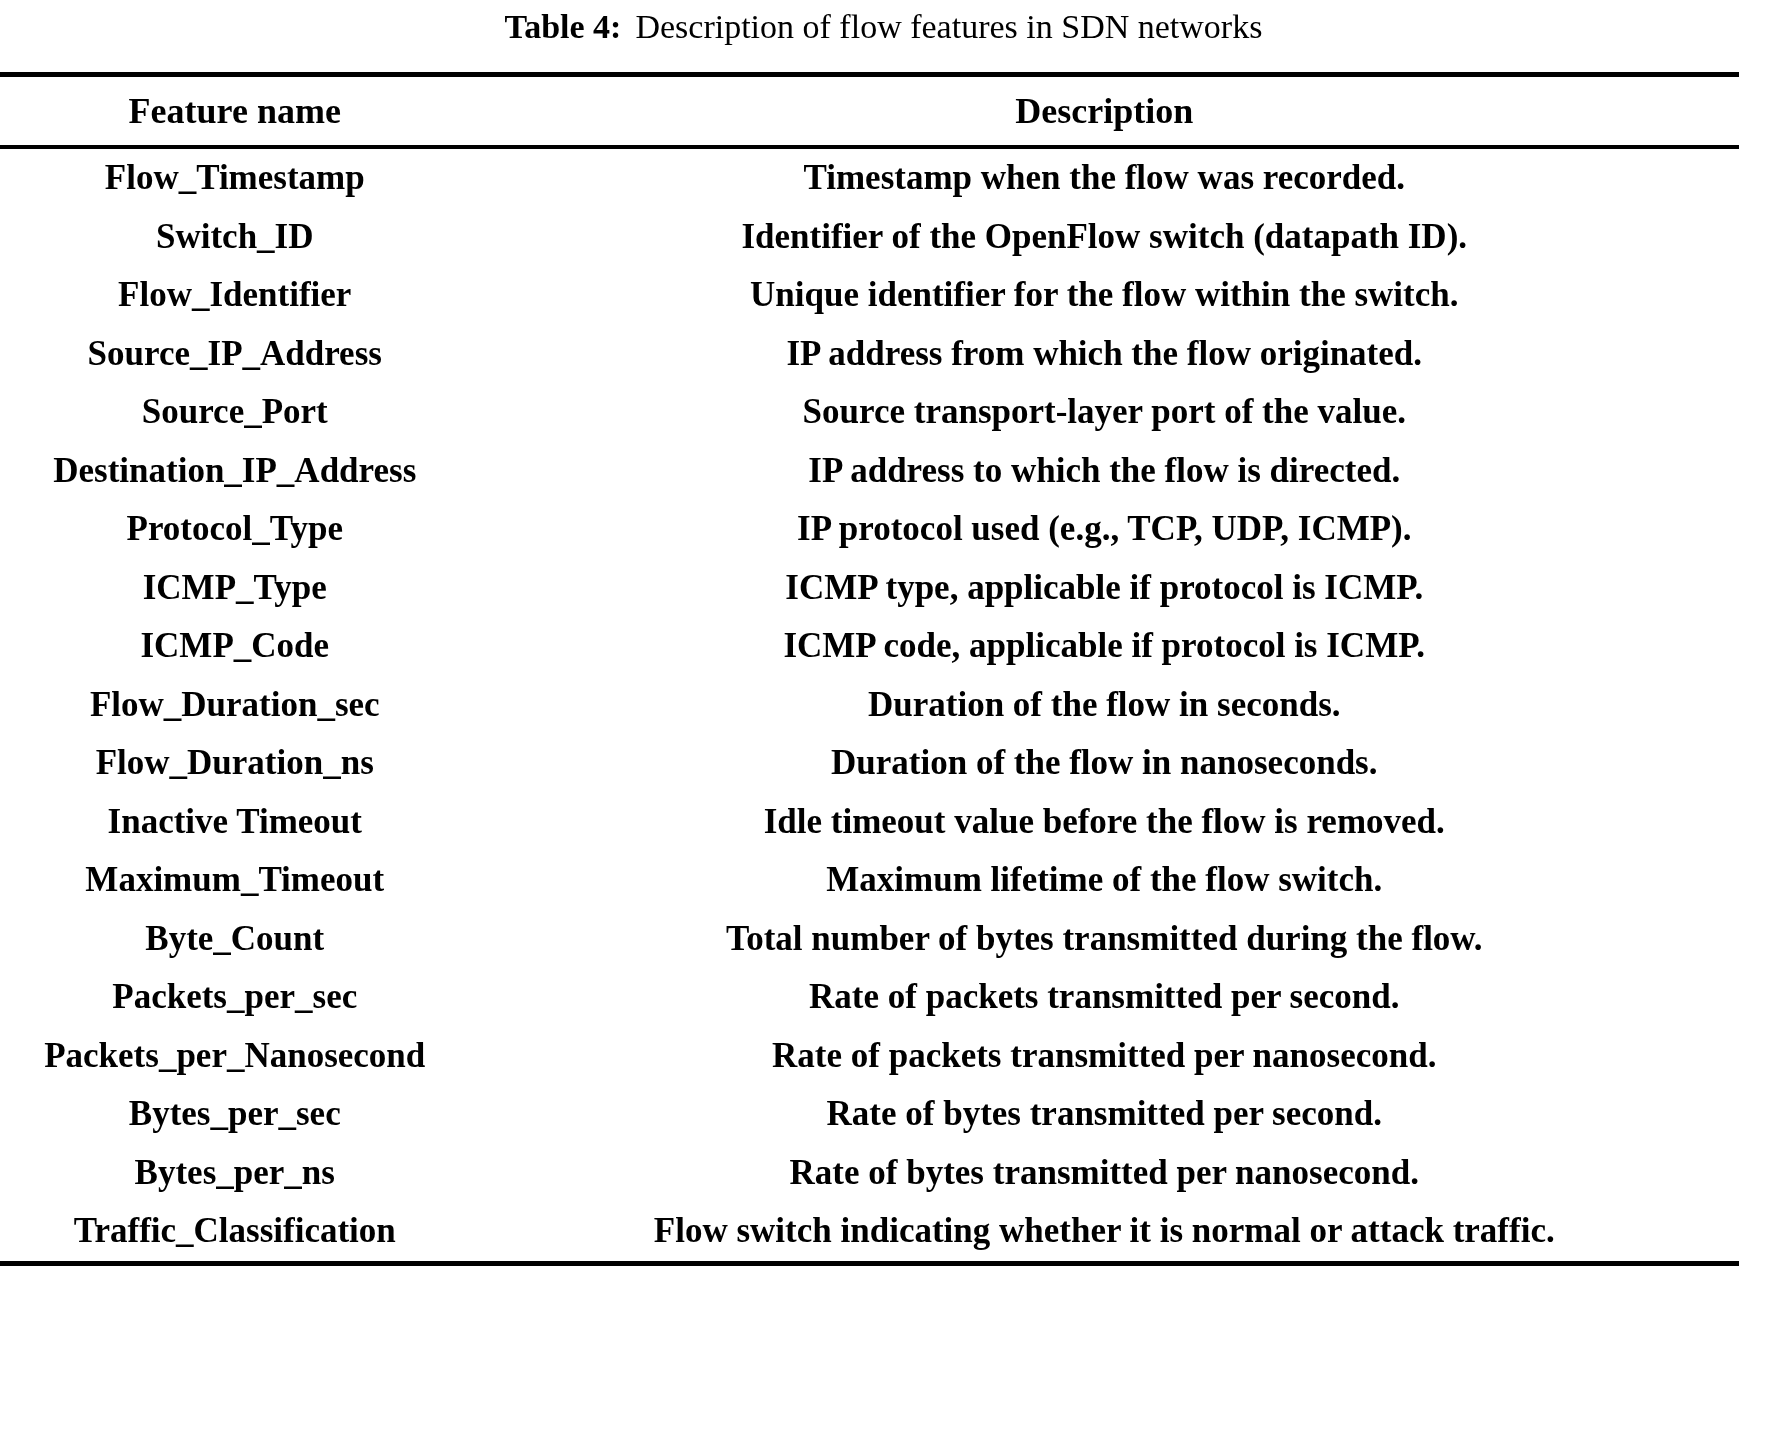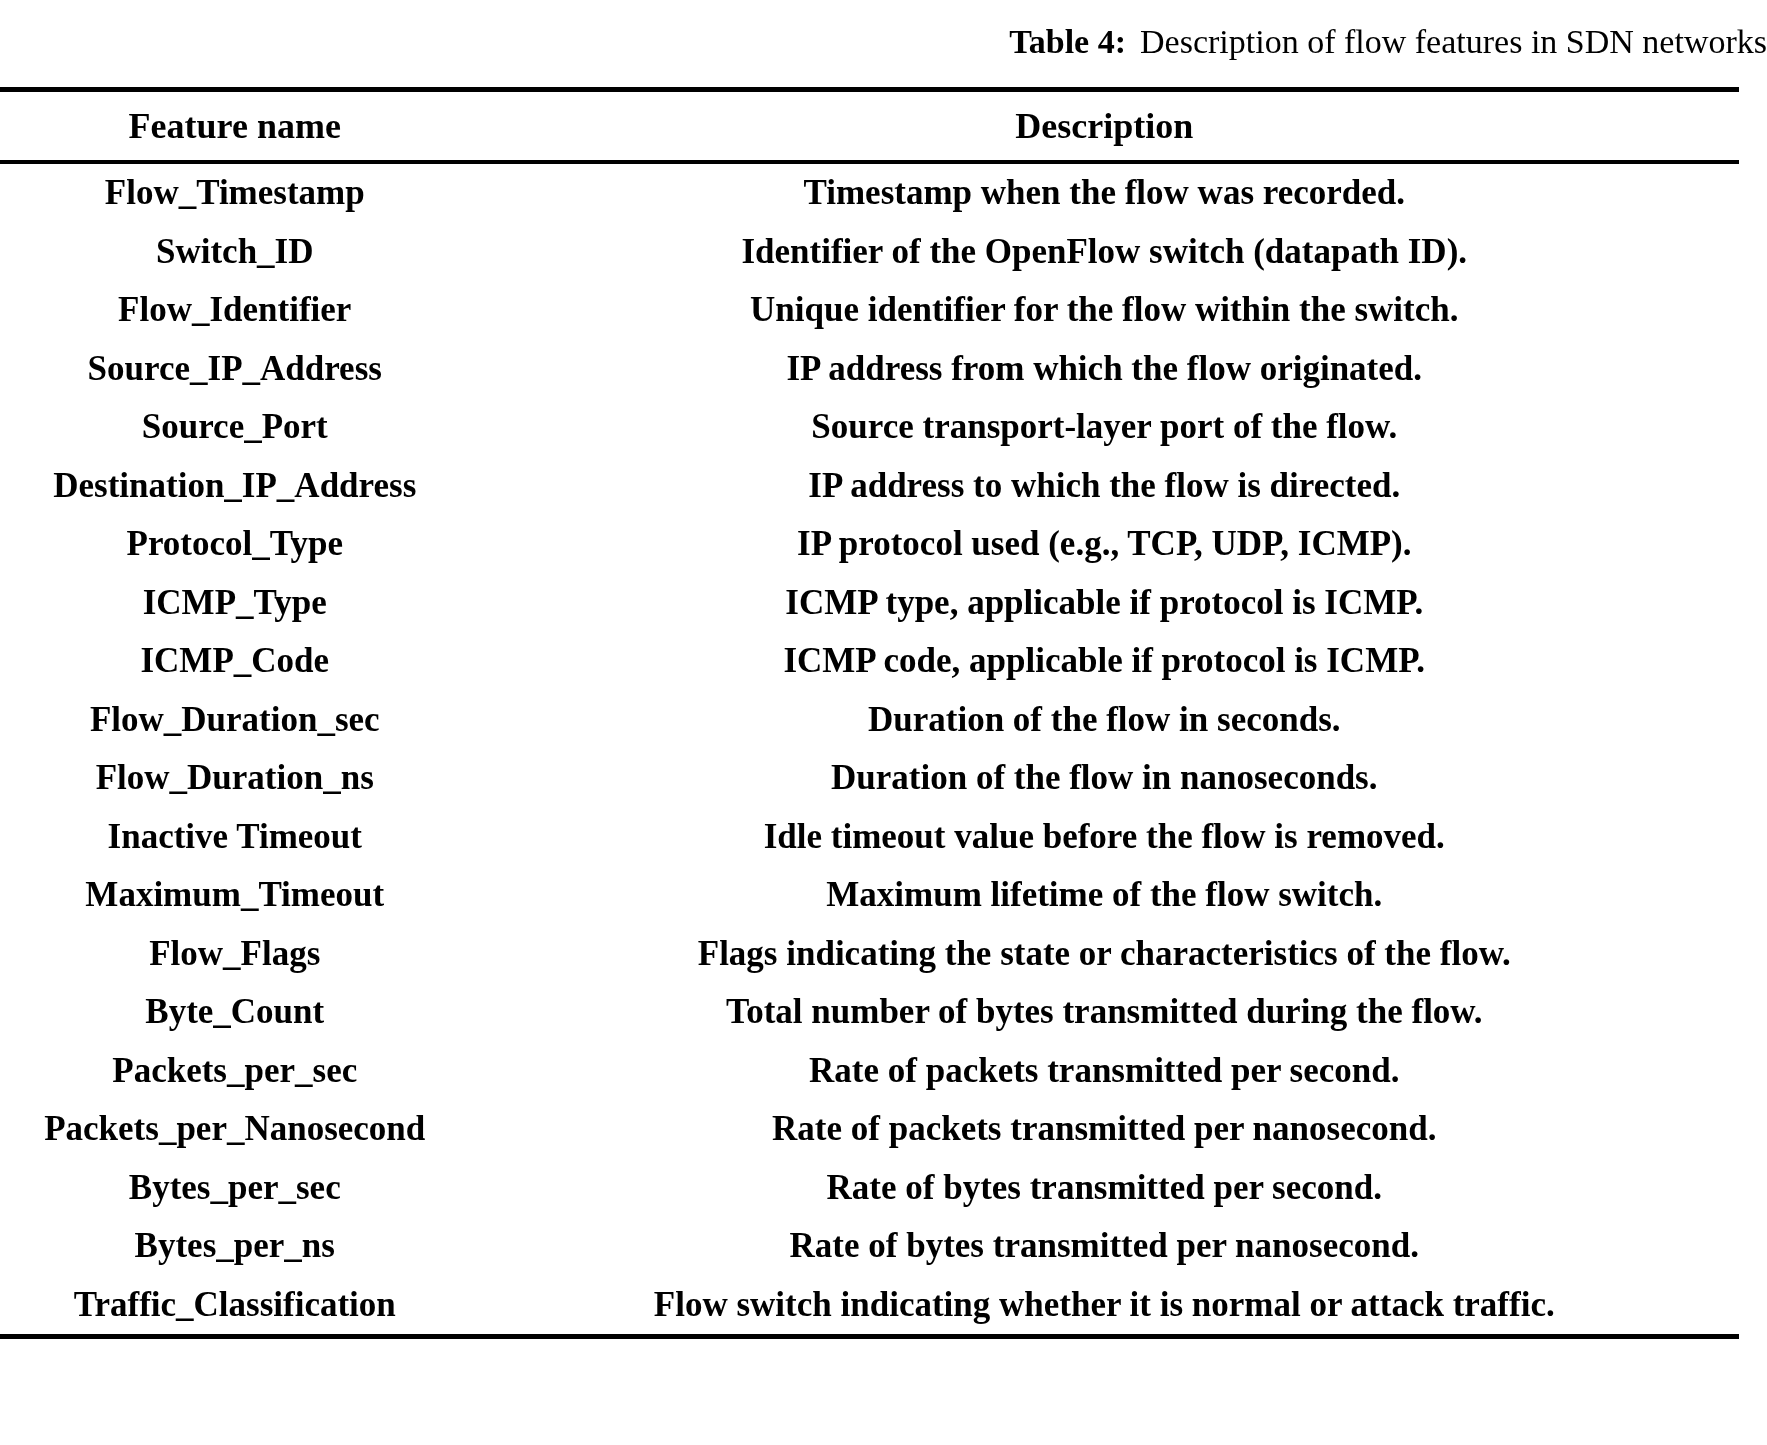--- a/index.html
+++ b/index.html
@@ -8,22 +8,22 @@
   }
   body {
     width: 1767px;
     height: 1445px;
     background: #ffffff;
     color: #000000;
     font-family: "Liberation Serif", "DejaVu Serif", serif;
     overflow: hidden;
   }
   .caption {
-    text-align: right;
-    padding-top: 21px;
+    text-align: center;
+    padding-top: 6px;
     font-size: 34px;
     line-height: 42px;
     white-space: nowrap;
   }
   .caption-label {
     font-weight: bold;
     margin-right: 14px;
   }
   table.flow-table {
     width: 1739px;
@@ -86,21 +86,21 @@
         <tr>
           <td>Flow_Identifier</td>
           <td>Unique identifier for the flow within the switch.</td>
         </tr>
         <tr>
           <td>Source_IP_Address</td>
           <td>IP address from which the flow originated.</td>
         </tr>
         <tr>
           <td>Source_Port</td>
-          <td>Source transport-layer port of the flow.</td>
+          <td>Source transport-layer port of the value.</td>
         </tr>
         <tr>
           <td>Destination_IP_Address</td>
           <td>IP address to which the flow is directed.</td>
         </tr>
         <tr>
           <td>Protocol_Type</td>
           <td>IP protocol used (e.g., TCP, UDP, ICMP).</td>
         </tr>
         <tr>
@@ -121,24 +121,20 @@
         </tr>
         <tr>
           <td>Inactive Timeout</td>
           <td>Idle timeout value before the flow is removed.</td>
         </tr>
         <tr>
           <td>Maximum_Timeout</td>
           <td>Maximum lifetime of the flow switch.</td>
         </tr>
         <tr>
-          <td>Flow_Flags</td>
-          <td>Flags indicating the state or characteristics of the flow.</td>
-        </tr>
-        <tr>
           <td>Byte_Count</td>
           <td>Total number of bytes transmitted during the flow.</td>
         </tr>
         <tr>
           <td>Packets_per_sec</td>
           <td>Rate of packets transmitted per second.</td>
         </tr>
         <tr>
           <td>Packets_per_Nanosecond</td>
           <td>Rate of packets transmitted per nanosecond.</td>

